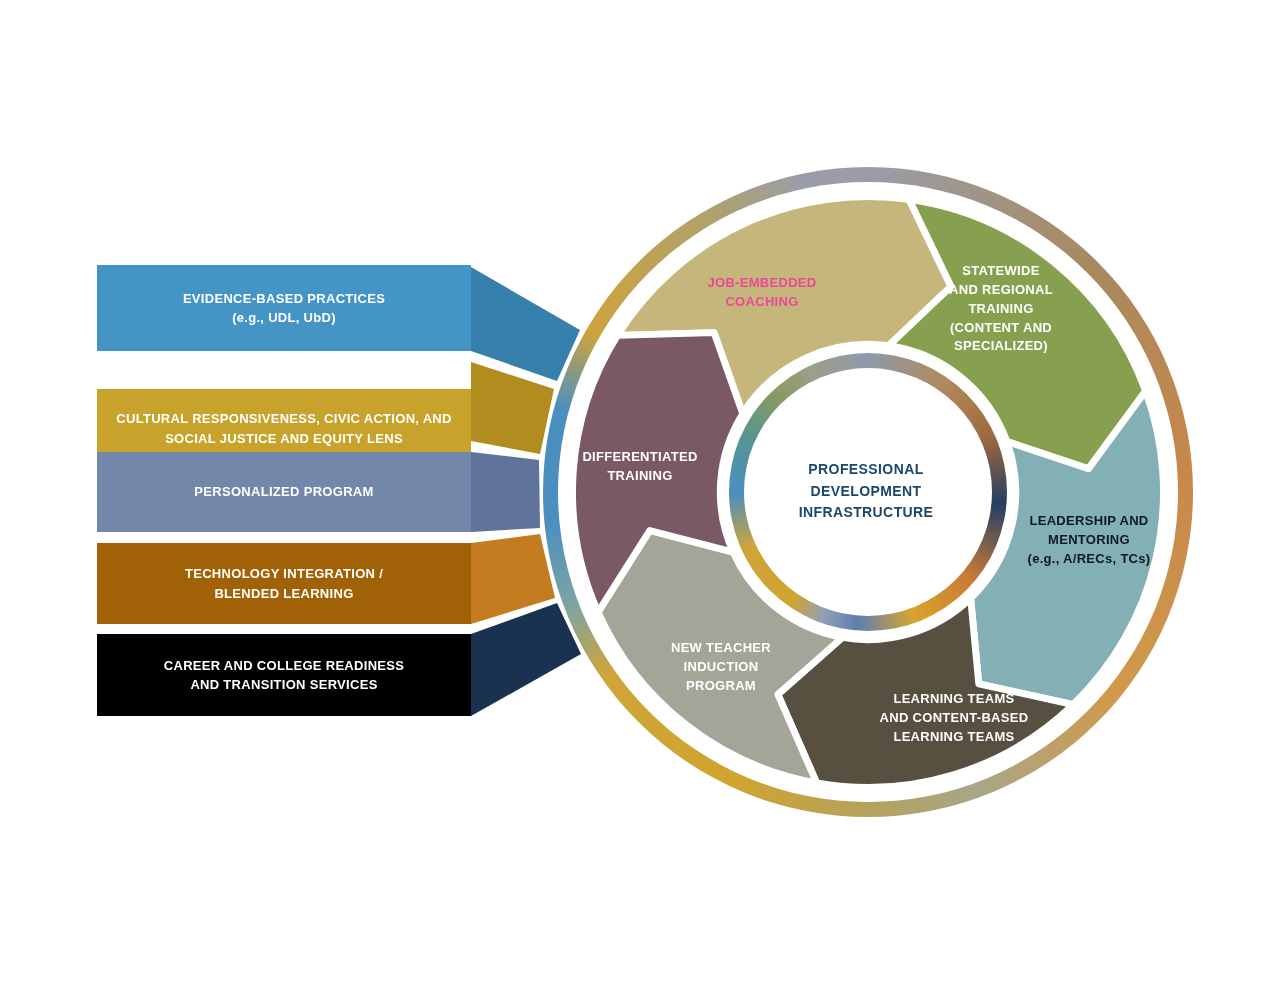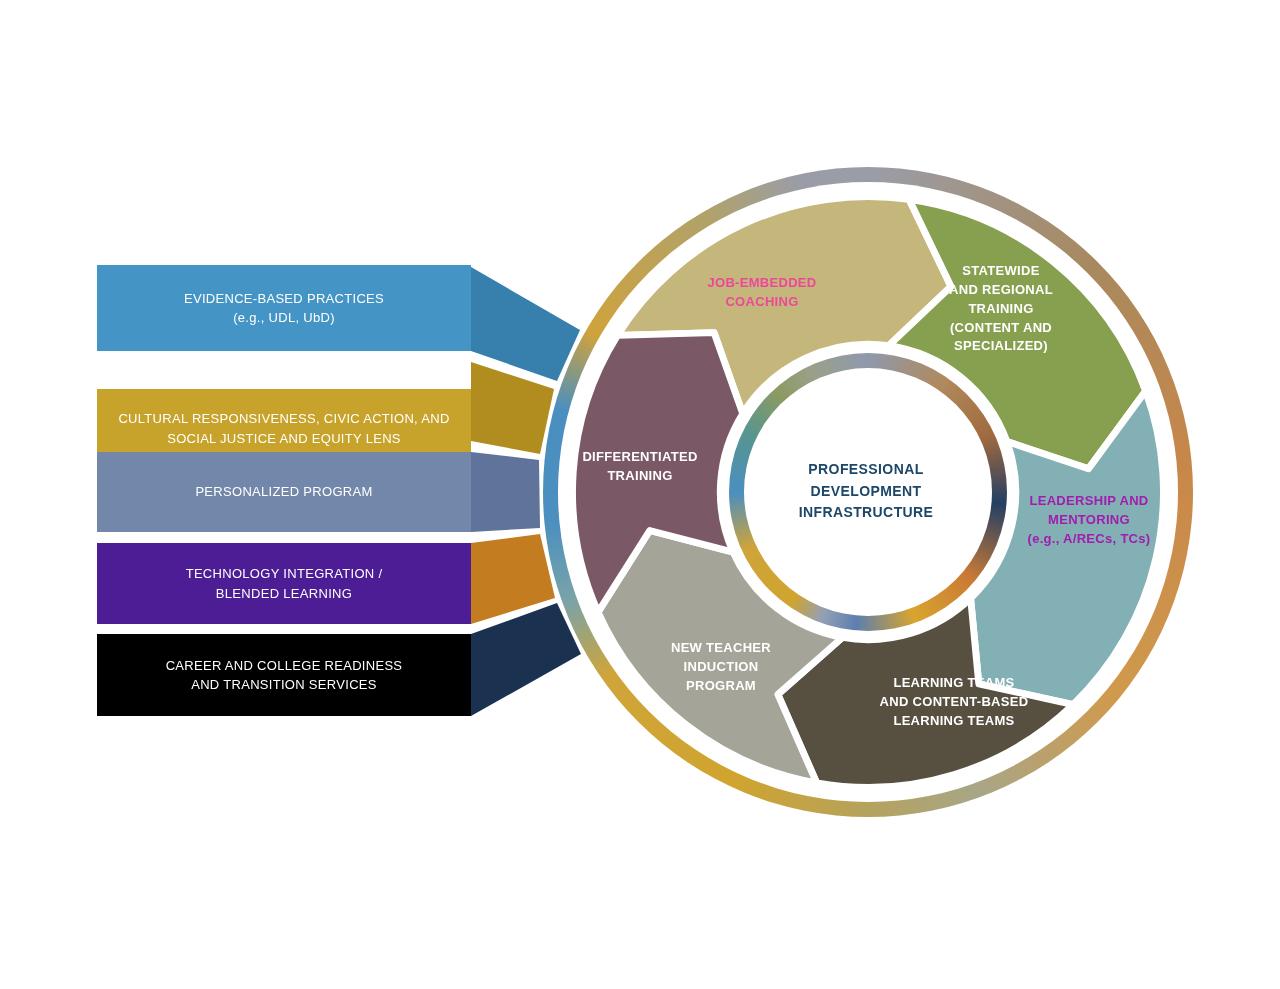--- a/index.html
+++ b/index.html
@@ -7,21 +7,21 @@
   .canvas {
     position: relative; width: 1280px; height: 989px;
     background: #ffffff; overflow: hidden;
   }
   
   .bar {
     position: absolute; left: 97px; width: 374px;
     display: flex; align-items: center; justify-content: center;
   }
   .bar-label {
-    color: #ffffff; font-weight: normal; font-size: 13px; line-height: 1.5;
+    color: #ffffff; font-weight: bold; font-size: 13px; line-height: 1.5;
     text-align: center; white-space: pre-line; letter-spacing: 0.3px; width: 100%;
   }
   .bar1 { top: 265px; height: 86px; }
   .bar2 { top: 362px; height: 79px; margin-top: 27px; }
   .bar3 { top: 452px; height: 80px; }
   .bar4 { top: 543px; height: 81px; }
   .bar5 { top: 634px; height: 82px; }
   
   .connector-svg, .segment-svg { position: absolute; pointer-events: none; }
   .connector-svg { left: 0; top: 0; z-index: 1; }
@@ -79,21 +79,21 @@
     <div class="bar-label">EVIDENCE-BASED PRACTICES
 (e.g., UDL, UbD)</div>
   </div>
   <div class="bar bar2" style="background: rgb(199, 163, 43);">
     <div class="bar-label">CULTURAL RESPONSIVENESS, CIVIC ACTION, AND
 SOCIAL JUSTICE AND EQUITY LENS</div>
   </div>
   <div class="bar bar3" style="background: rgb(114, 135, 169);">
     <div class="bar-label">PERSONALIZED PROGRAM</div>
   </div>
-  <div class="bar bar4" style="background: #4c1d95;">
+  <div class="bar bar4" style="background: #a16207;">
     <div class="bar-label">TECHNOLOGY INTEGRATION /
 BLENDED LEARNING</div>
   </div>
   <div class="bar bar5" style="background: #000000;">
     <div class="bar-label">CAREER AND COLLEGE READINESS
 AND TRANSITION SERVICES</div>
   </div>
 
   <div class="outer-ring" style="background: conic-gradient(rgb(154, 157, 168) 0deg, rgb(168, 137, 94) 45deg, rgb(200, 135, 74) 85deg, rgb(208, 154, 76) 130deg, rgb(168, 166, 135) 160deg, rgb(181, 162, 93) 180deg, rgb(208, 164, 46) 205deg, rgb(207, 165, 58) 235deg, rgb(122, 163, 168) 250deg, rgb(74, 143, 192) 265deg, rgb(74, 143, 192) 285deg, rgb(207, 163, 60) 300deg, rgb(176, 162, 106) 330deg, rgb(154, 157, 168) 348deg, rgb(154, 157, 168) 360deg);">
     <div class="outer-ring-hole"></div>
@@ -114,24 +114,24 @@
     </g>
   </svg>
 
   <div class="seg-label lbl-job" style="color: #ec4899;">JOB-EMBEDDED
 COACHING</div>
   <div class="seg-label lbl-state" style="color: rgb(255, 255, 255);">STATEWIDE
 AND REGIONAL
 TRAINING
 (CONTENT AND
 SPECIALIZED)</div>
-  <div class="seg-label lbl-lead" style="color: #a21caf;">LEADERSHIP AND
+  <div class="seg-label lbl-lead" style="color: #0f172a; margin-top: 20px;">LEADERSHIP AND
 MENTORING
 (e.g., A/RECs, TCs)</div>
-  <div class="seg-label lbl-teams" style="color: rgb(255, 255, 255);">LEARNING TEAMS
+  <div class="seg-label lbl-teams" style="color: rgb(255, 255, 255); margin-top: 16px;">LEARNING TEAMS
 AND CONTENT-BASED
 LEARNING TEAMS</div>
   <div class="seg-label lbl-newt" style="color: rgb(255, 255, 255);">NEW TEACHER
 INDUCTION
 PROGRAM</div>
   <div class="seg-label lbl-diff" style="color: rgb(255, 255, 255);">DIFFERENTIATED
 TRAINING</div>
 
   <div class="center-label" style="color: rgb(29, 71, 105);">PROFESSIONAL
 DEVELOPMENT

